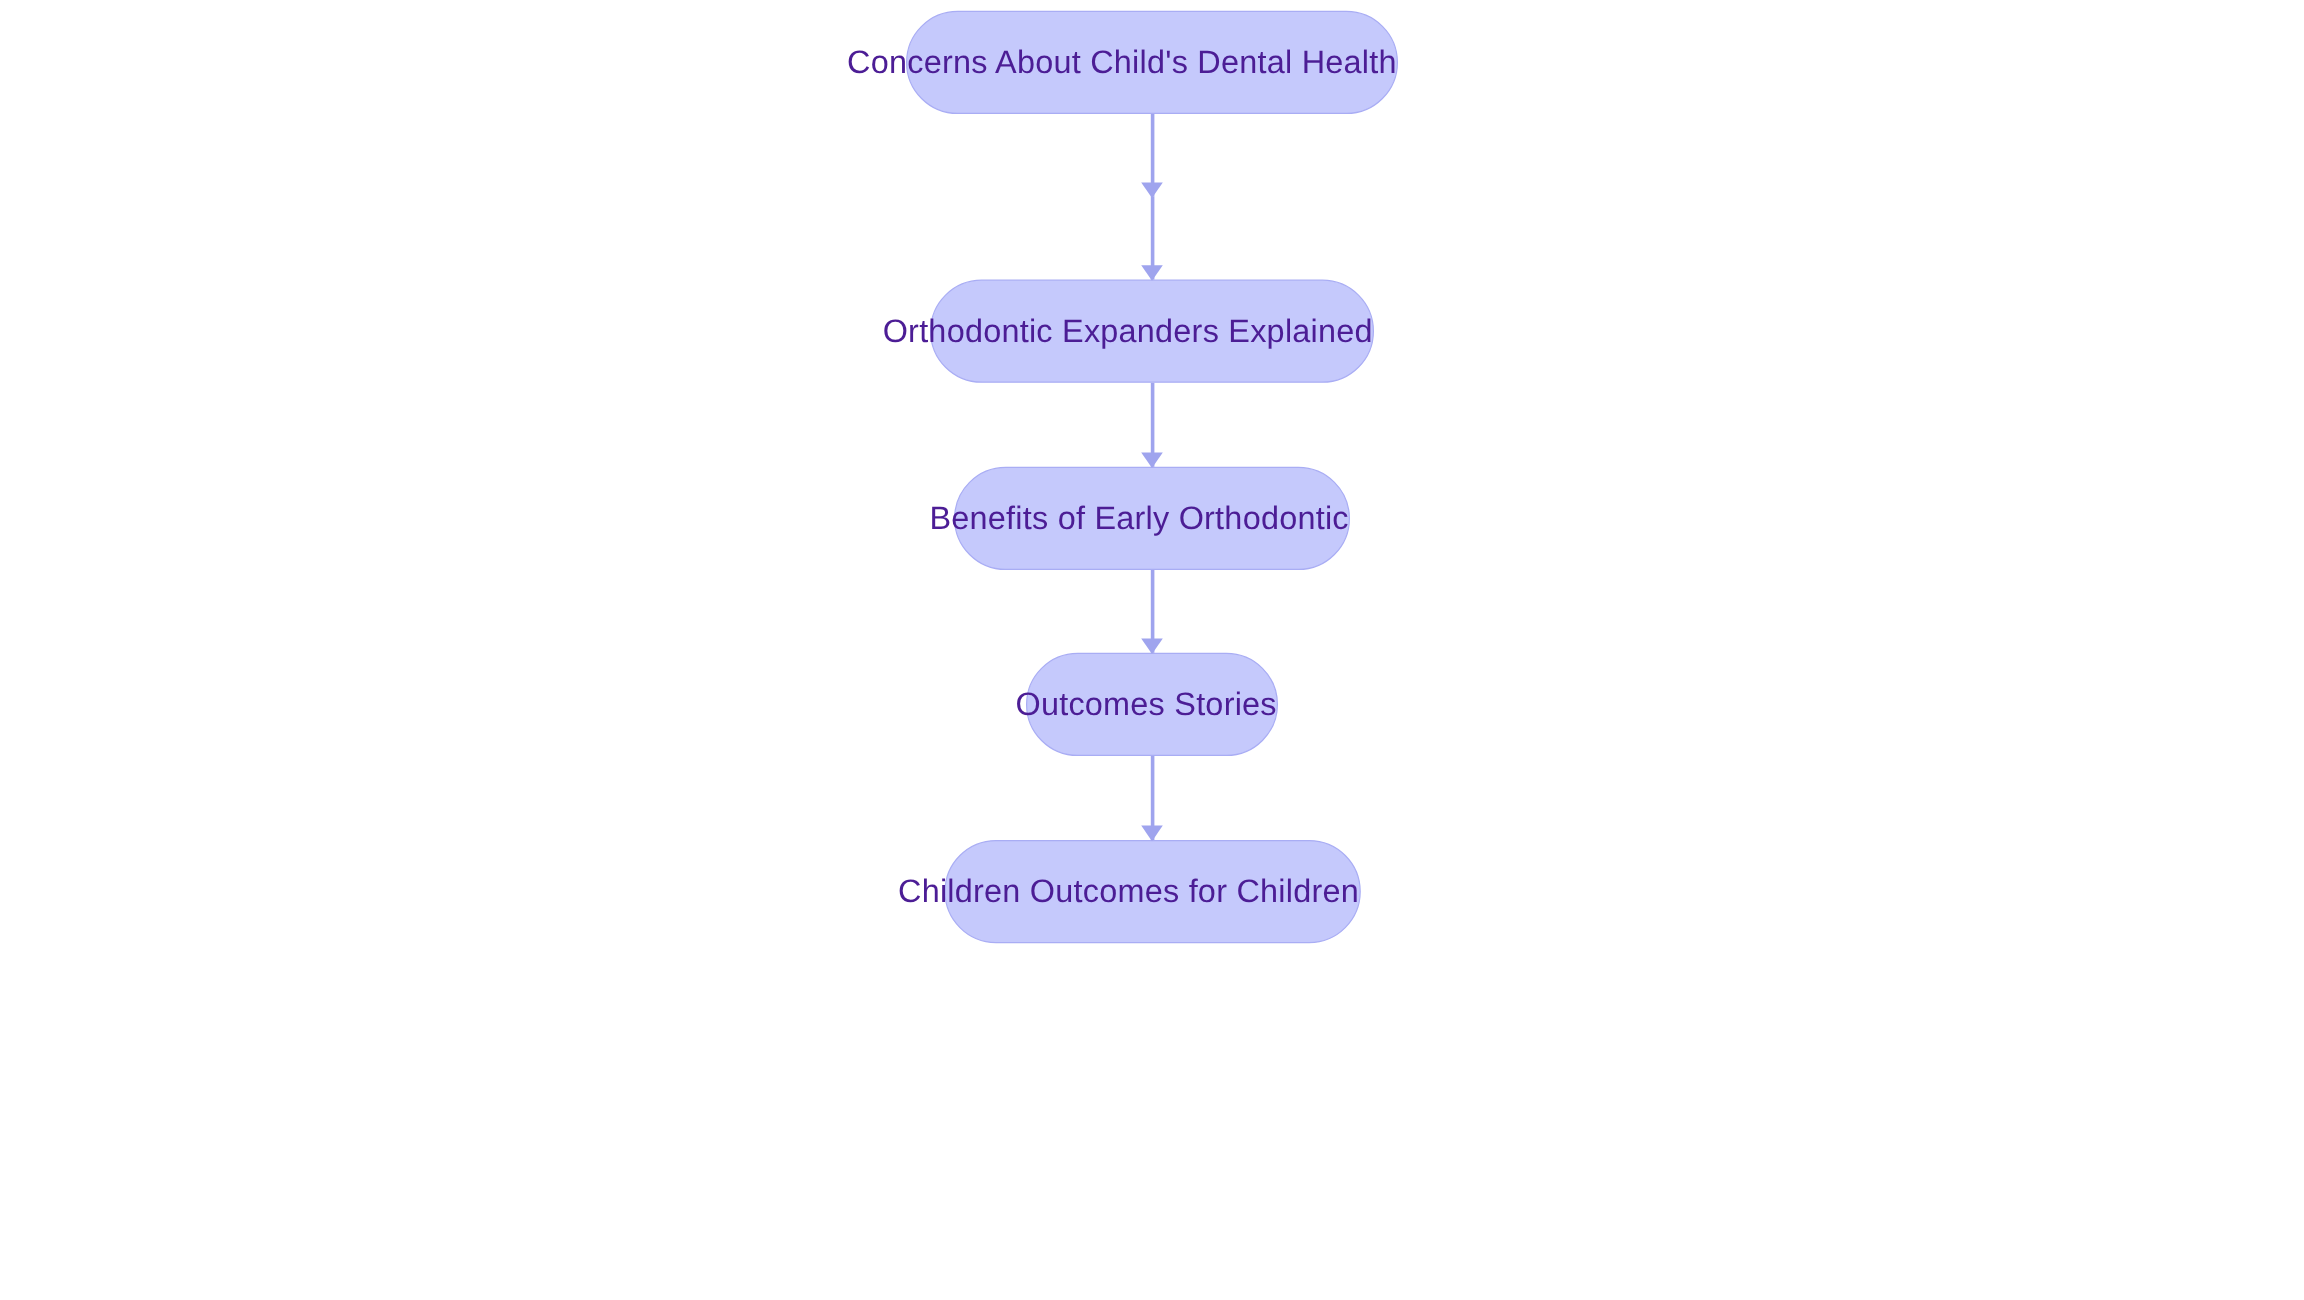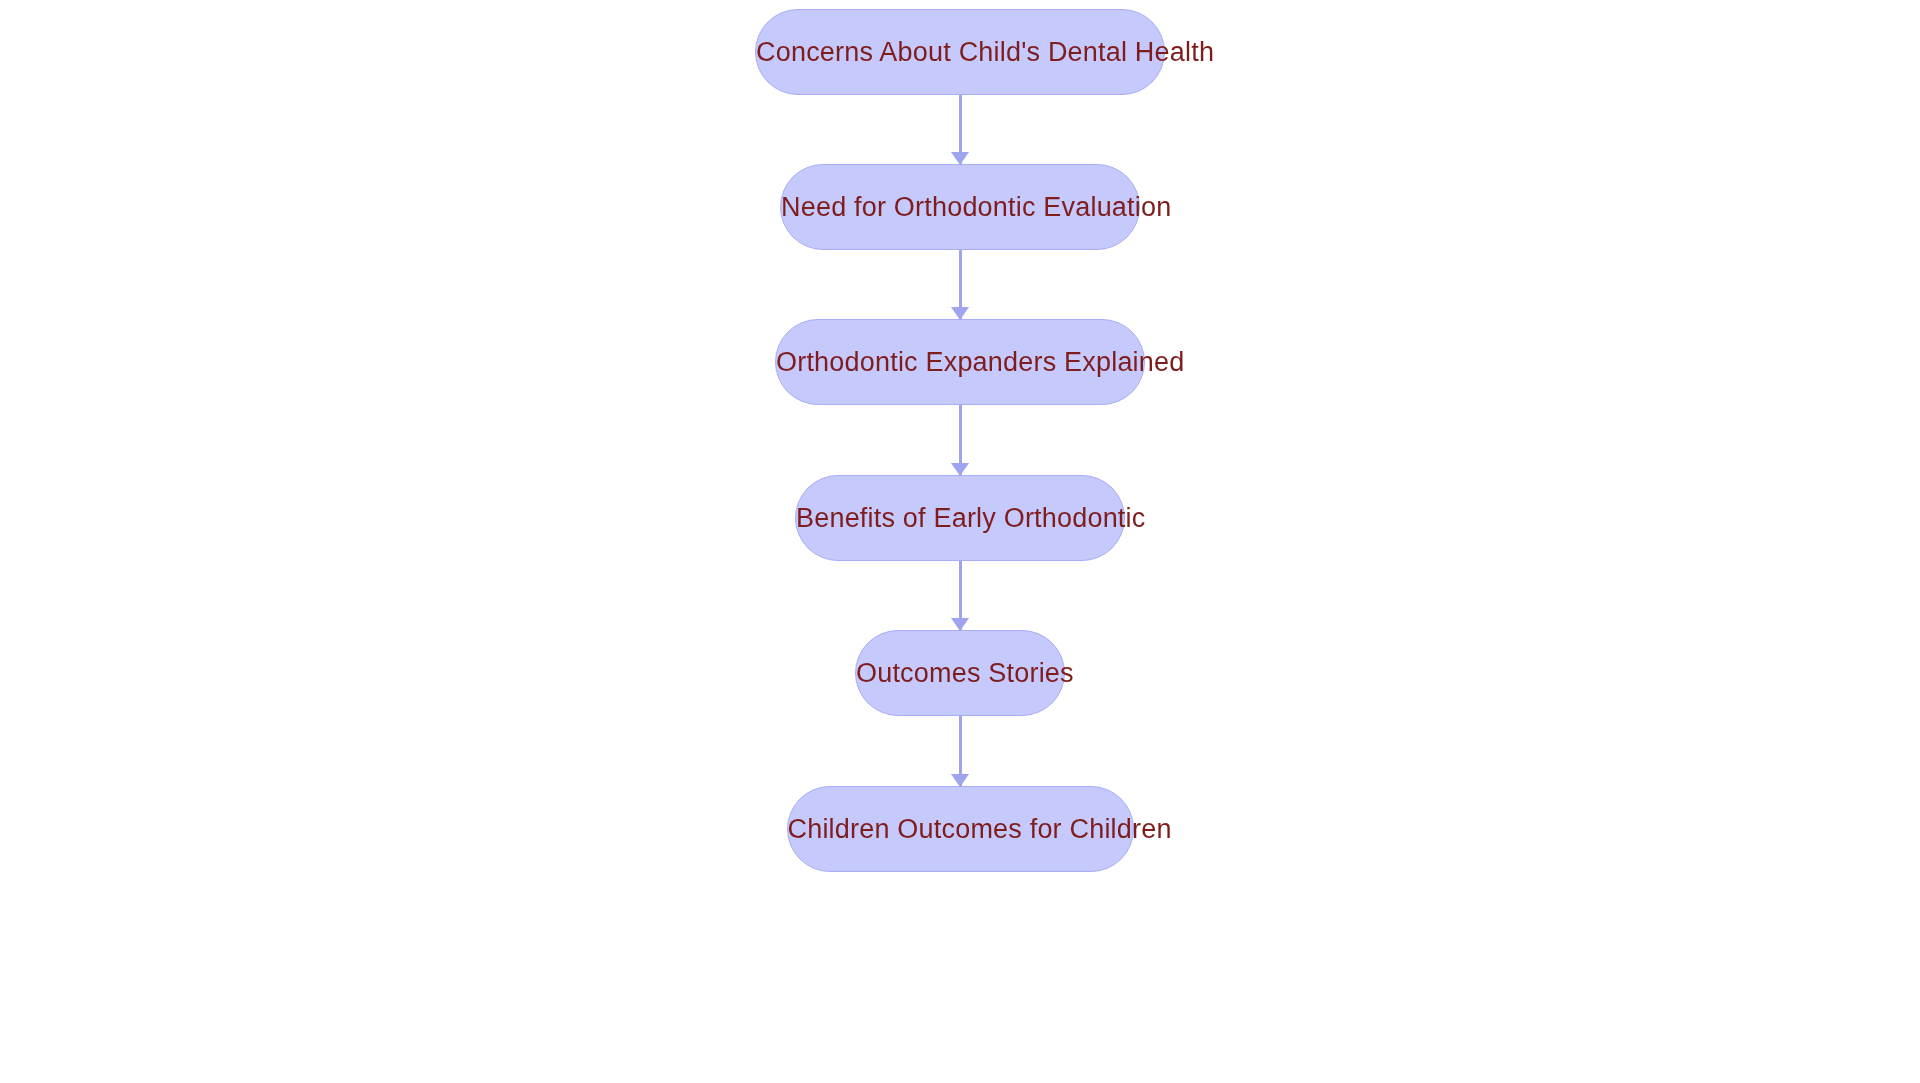--- a/index.html
+++ b/index.html
@@ -18,25 +18,25 @@
     width: 1920px;
     height: 1083px;
     display: flex;
     flex-direction: column;
     align-items: center;
   }
   .node {
     box-sizing: border-box;
     display: flex;
     align-items: center;
-    justify-content: flex-start;
+    justify-content: flex-end;
     background: #c5c9fc;
     border: 1px solid #a9adf4;
     border-radius: 44px;
-    color: #7f1d1d;
+    color: #4c1d95;
     font-size: 27px;
     letter-spacing: 0.2px;
     white-space: nowrap;
     height: 86px;
   }
   .node-label {
     pointer-events: none;
   }
   .connector {
     position: relative;
@@ -61,23 +61,20 @@
 <div id="flowchart">
 
   <div class="node" style="width:410px;margin-top:9px;">
     <span class="node-label">Concerns About Child's Dental Health</span>
   </div>
 
   <div class="connector" style="height:69px;">
     <span class="arrowhead"></span>
   </div>
 
-  <div class="node" style="width:360px;">
-    <span class="node-label">Need for Orthodontic Evaluation</span>
-  </div>
 
   <div class="connector" style="height:69px;">
     <span class="arrowhead"></span>
   </div>
 
   <div class="node" style="width:370px;">
     <span class="node-label">Orthodontic Expanders Explained</span>
   </div>
 
   <div class="connector" style="height:70px;">

